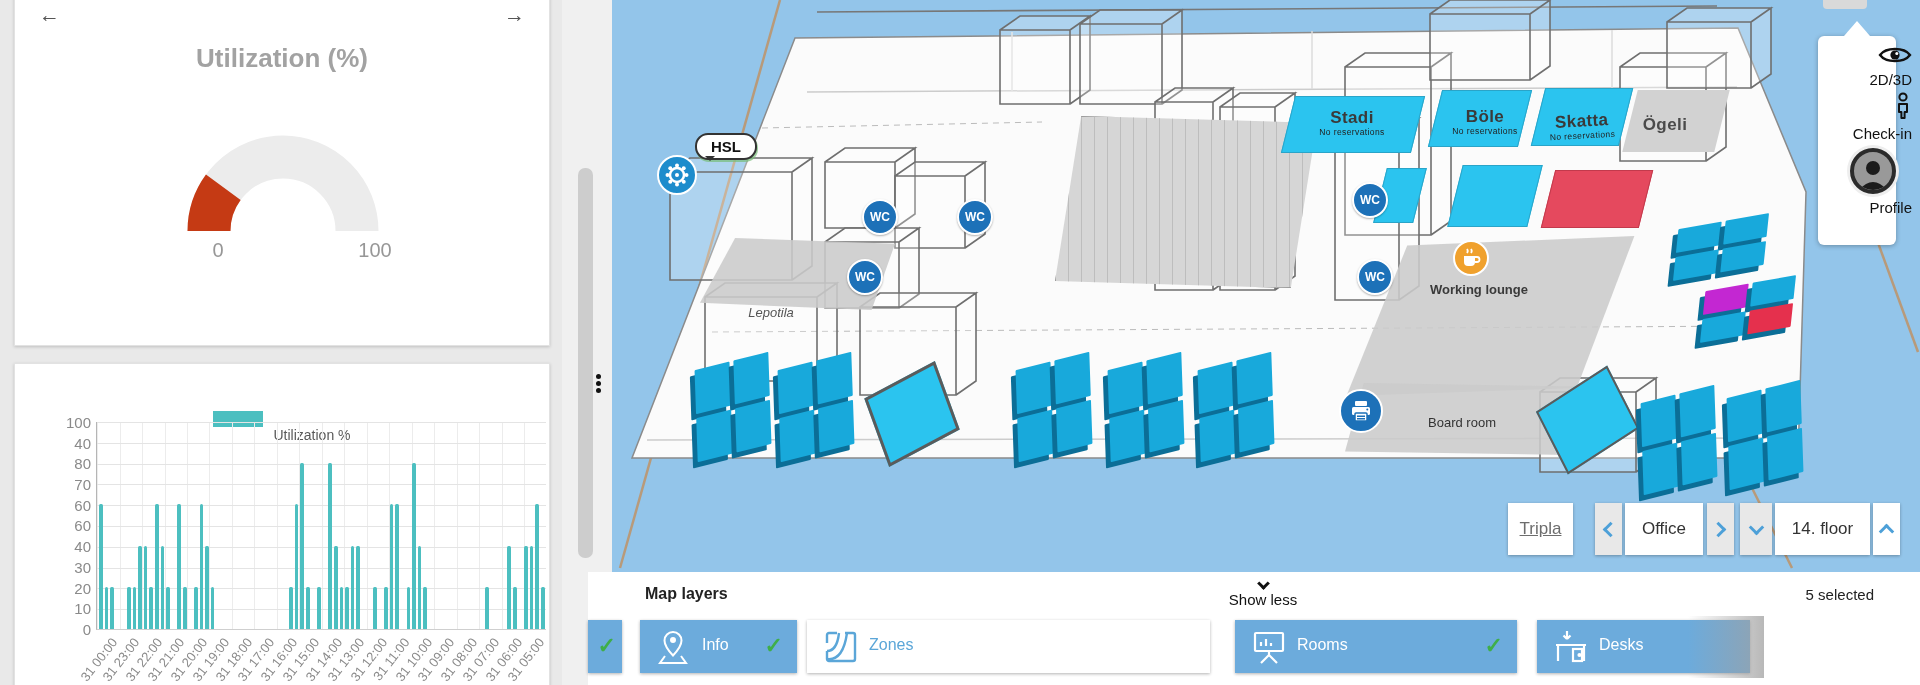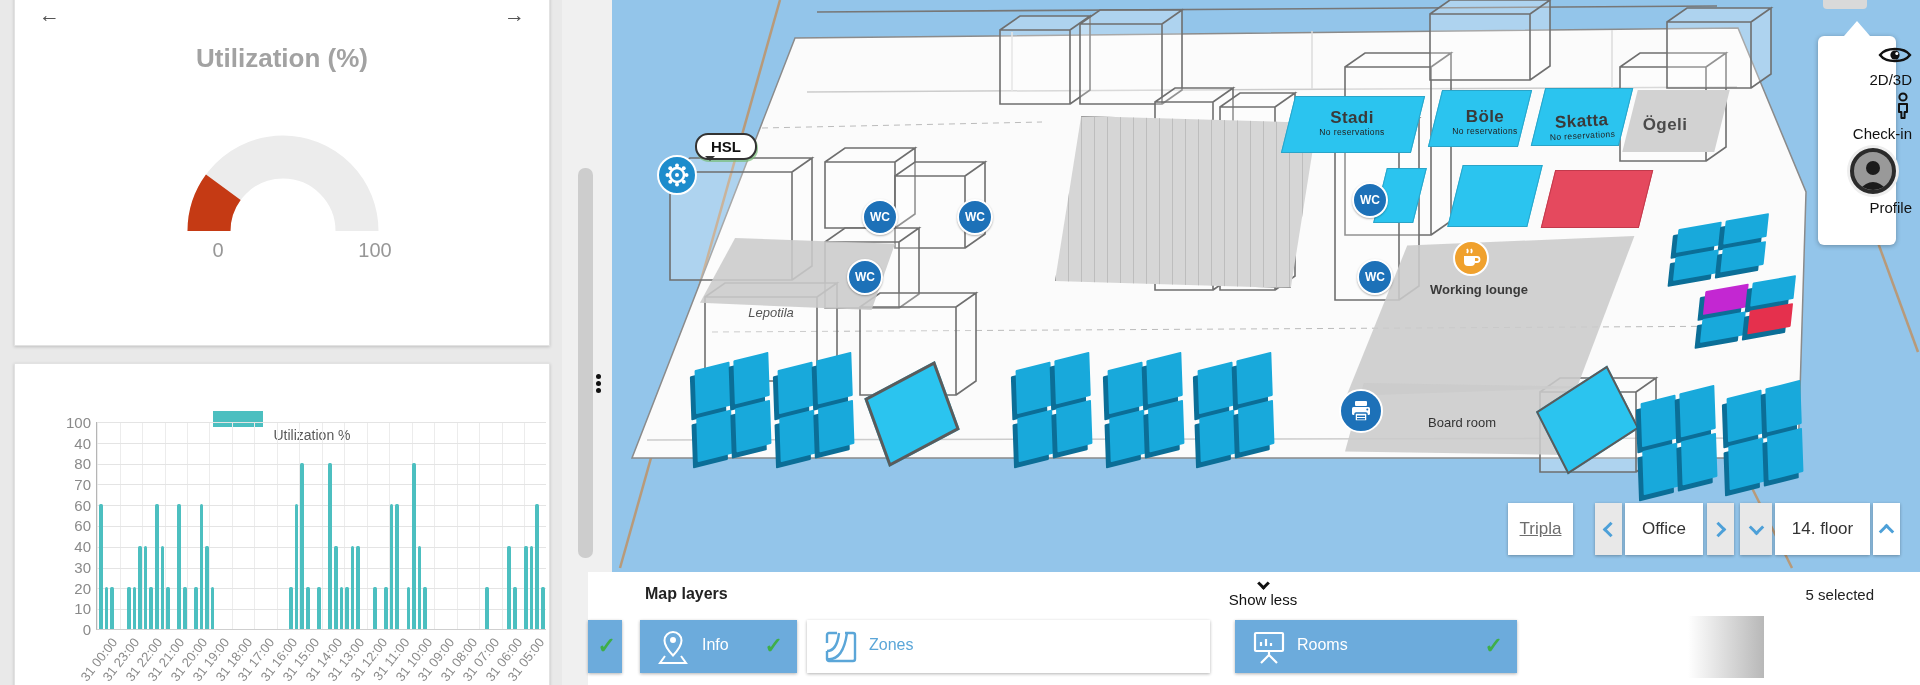--- a/index.html
+++ b/index.html
@@ -528,16 +528,27 @@
         <svg width="36" height="36" viewBox="0 0 36 36" fill="none" stroke="#fff" stroke-width="2.2">
             <rect x="4" y="4" width="28" height="18" rx="1"></rect>
             <path d="M18 22 v4 M18 26 l-8 8 M18 26 l8 8"></path>
             <path d="M10 17 v-4 M15 17 v-7 M20 17 v-3"></path>
           </svg>
       </span>
       <span class="lc-label">Rooms</span>
       <span class="lc-check">✓</span>
     </div>
 
+    <div class="layer-card" id="card-desks">
+      <span class="lc-icon">
+        <svg width="36" height="36" viewBox="0 0 36 36" fill="none" stroke="#fff" stroke-width="2.2">
+            <path d="M14 2 v8 m0 0 l-3.5 -3.5 M14 10 l3.5 -3.5"></path>
+            <path d="M3 16 h30 M5 16 v16 M31 16 v16"></path>
+            <rect x="20" y="20" width="9" height="12"></rect>
+            <circle cx="26.5" cy="26" r="1" fill="#fff"></circle>
+          </svg>
+      </span>
+      <span class="lc-label">Desks</span>
+    </div>
     <div id="desk-fade"></div>
   </div>
 
 </div>
 
 </body></html>

